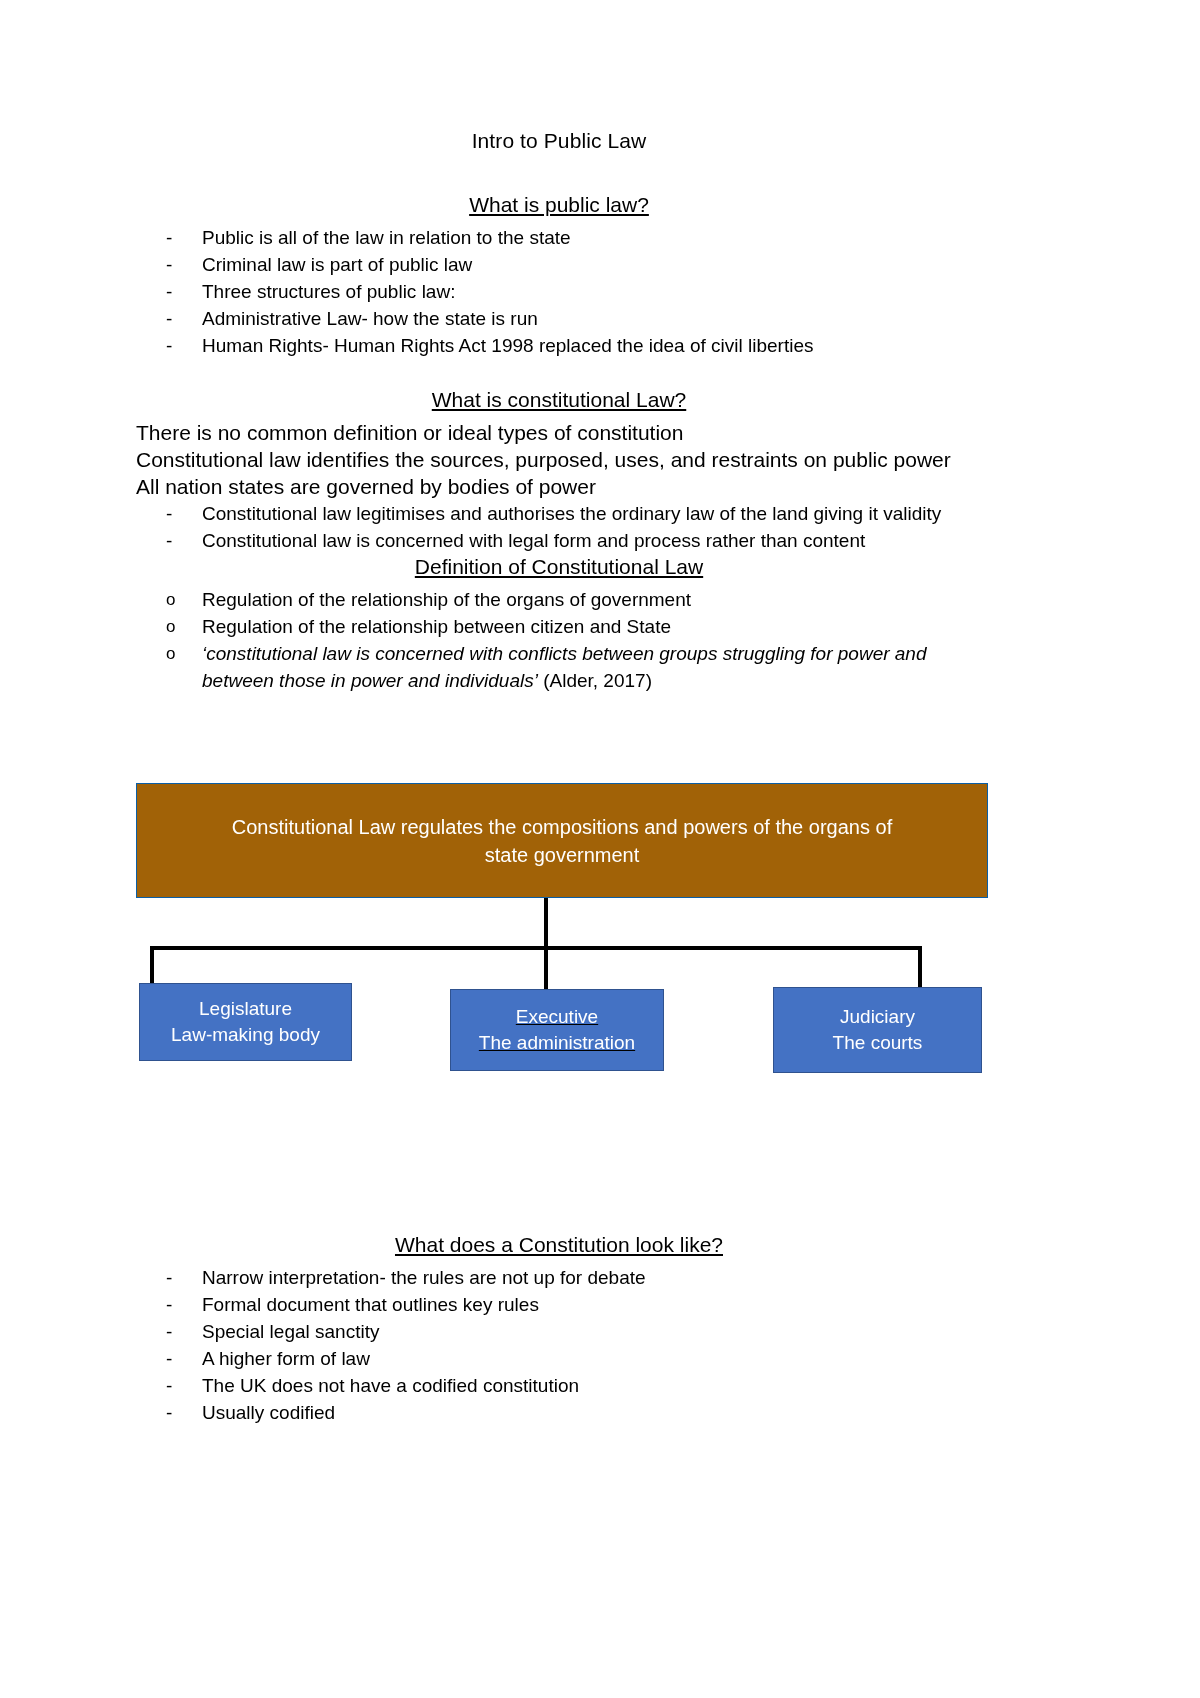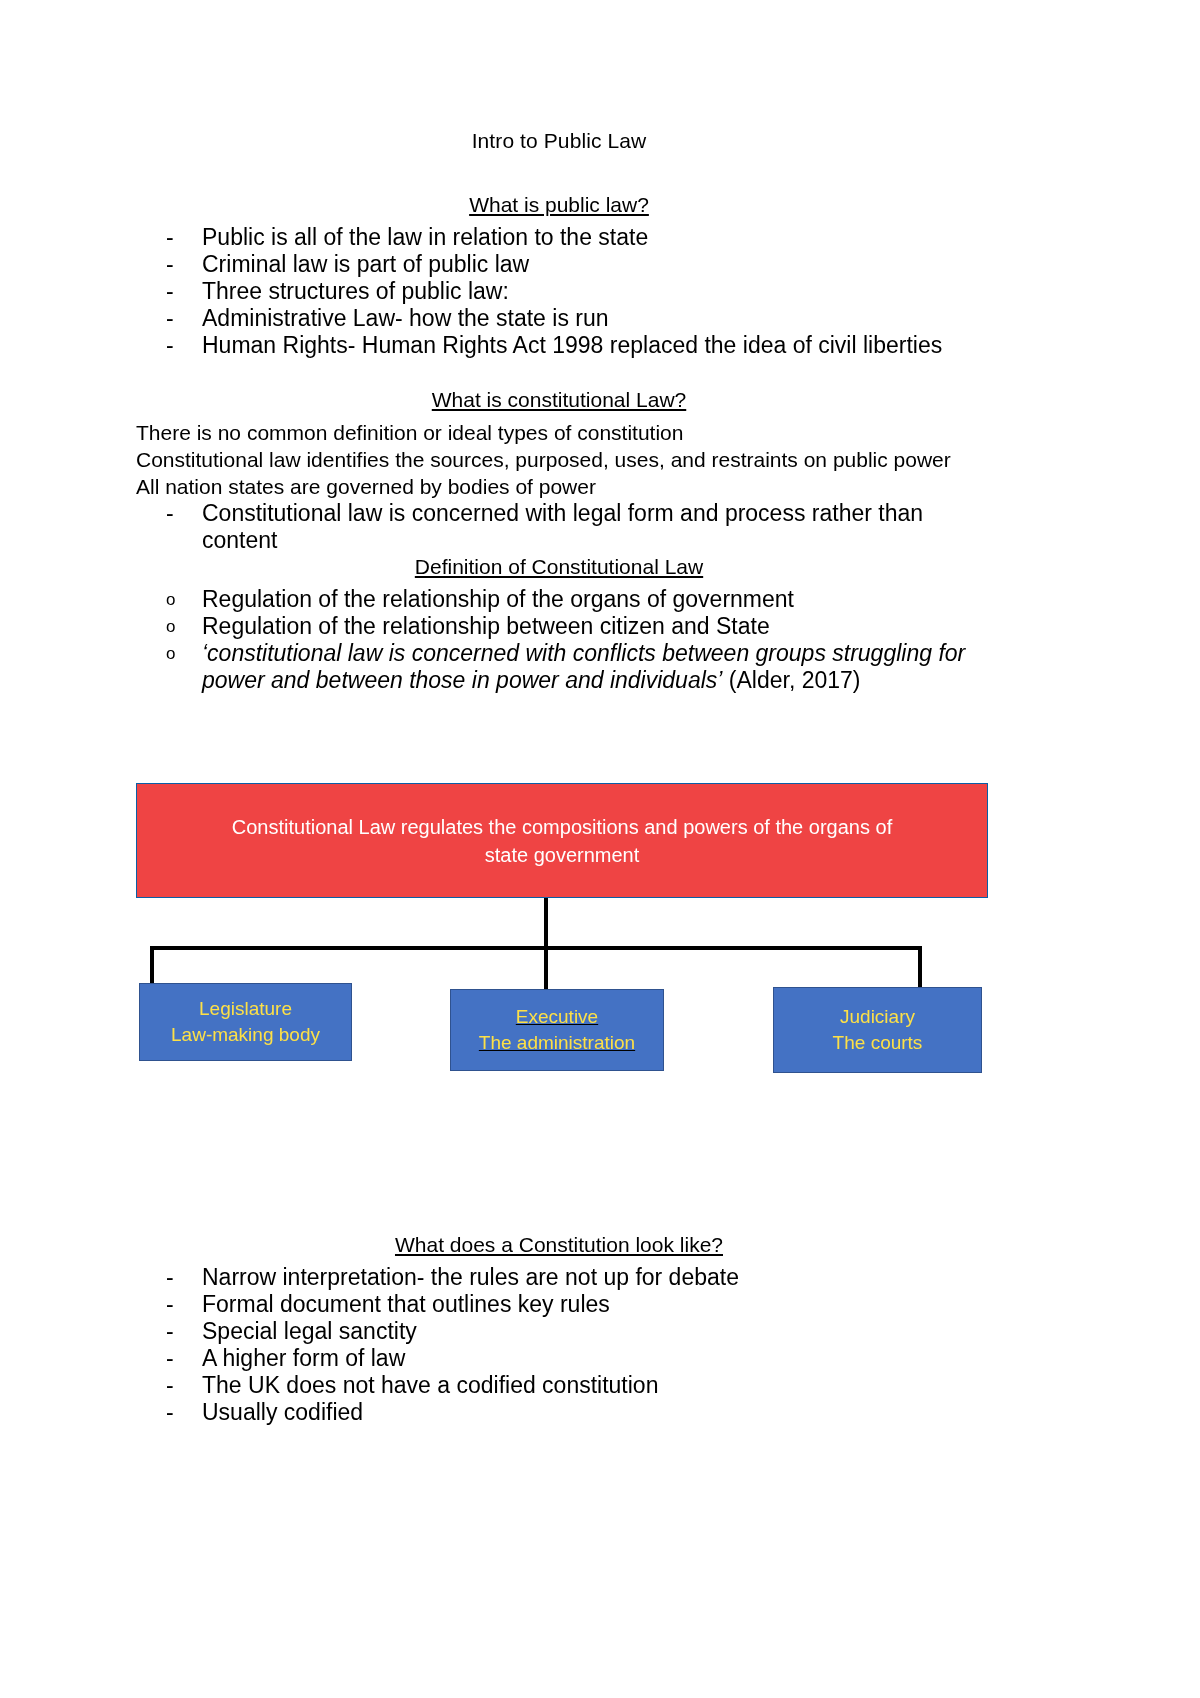--- a/index.html
+++ b/index.html
@@ -53,21 +53,21 @@
     font-weight: 400;
   }
 
   ul.dash-list, ul.circle-list {
     list-style: none;
     margin: 0;
     padding: 0;
   }
   ul.dash-list > li, ul.circle-list > li {
     position: relative;
-    font-size: 23px;
+    font-size: 19px;
     line-height: 27px;
     padding-left: 66px;
     margin: 0;
   }
   ul.dash-list > li::before {
     content: "-";
     position: absolute;
     left: 30px;
     top: 0;
   }
@@ -91,21 +91,21 @@
     top: 655px;
     width: 852px;
     height: 300px;
   }
   .box-top {
     position: absolute;
     left: 0;
     top: 0;
     width: 852px;
     height: 115px;
-    background: #ef4444;
+    background: #a16207;
     border: 1px solid #0A5EA6;
     box-sizing: border-box;
     display: flex;
     align-items: center;
     justify-content: center;
   }
   .box-top .box-text {
     color: #ffffff;
     font-size: 20px;
     line-height: 28px;
@@ -115,21 +115,21 @@
   .box-child {
     position: absolute;
     background: #4472C4;
     border: 1px solid #2F528F;
     box-sizing: border-box;
     display: flex;
     align-items: center;
     justify-content: center;
   }
   .box-child .box-text {
-    color: #fde047;
+    color: #ffffff;
     font-size: 19px;
     line-height: 26px;
     text-align: center;
   }
   #box-legislature { left: 3px;   top: 200px; width: 213px; height: 78px; }
   #box-executive   { left: 314px; top: 206px; width: 214px; height: 82px; text-decoration: underline; }
   #box-judiciary   { left: 637px; top: 204px; width: 209px; height: 86px; }
 
   .connector { position: absolute; background: #000000; }
   
@@ -162,20 +162,21 @@
 
     <div class="gap-md"></div>
 
     <div class="heading-row">
       <span class="heading">What is constitutional Law?</span>
     </div>
     <p class="para">There is no common definition or ideal types of constitution</p>
     <p class="para">Constitutional law identifies the sources, purposed, uses, and restraints on public power</p>
     <p class="para">All nation states are governed by bodies of power</p>
     <ul class="dash-list">
+      <li>Constitutional law legitimises and authorises the ordinary law of the land giving it validity</li>
       <li>Constitutional law is concerned with legal form and process rather than content</li>
     </ul>
 
     <div class="heading-row">
       <span class="heading">Definition of Constitutional Law </span>
     </div>
     <ul class="circle-list">
       <li>Regulation of the relationship of the organs of government</li>
       <li>Regulation of the relationship between citizen and State</li>
       <li><span class="quote-italic">‘constitutional law is concerned with conflicts between groups struggling for power and between those in power and individuals’</span><span> (Alder, 2017)</span></li>

